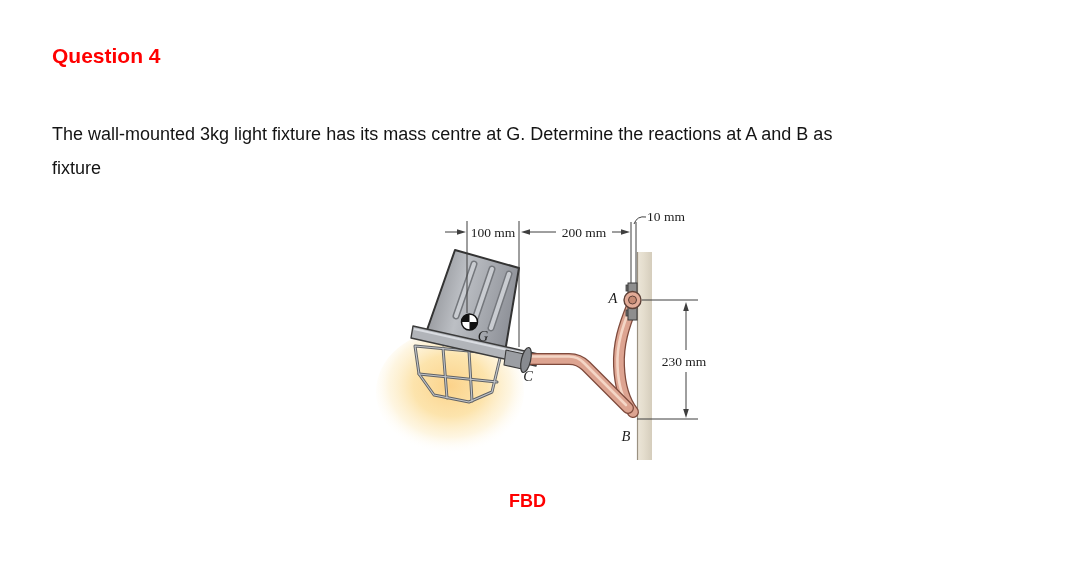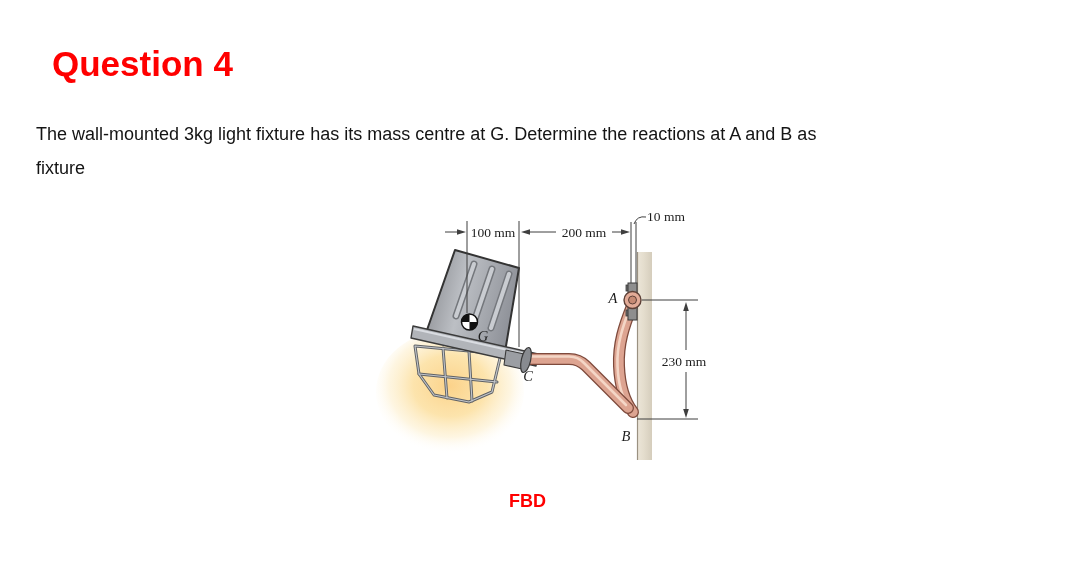--- a/index.html
+++ b/index.html
@@ -5,25 +5,25 @@
   html,body{margin:0;padding:0;background:#ffffff;}
   .page{
     position:relative;
     width:1076px;height:570px;
     background:#ffffff;
     overflow:hidden;
     font-family:"Liberation Sans", sans-serif;
   }
   .title{
     position:absolute;left:52px;top:44px;
-    font-size:35px;font-weight:700;color:#ff0000;
+    font-size:21px;font-weight:700;color:#ff0000;
     letter-spacing:0px;white-space:nowrap;
   }
   .body-text{
-    position:absolute;left:36px;top:117px;
+    position:absolute;left:52px;top:117px;
     font-size:18px;color:#141414;line-height:34px;
     white-space:nowrap;
   }
   .body-text span{display:block;}
   .fbd{
     position:absolute;left:509px;top:491px;
     font-size:18px;font-weight:700;color:#ff0000;
     white-space:nowrap;
   }
   .figure-svg{position:absolute;left:0;top:0;}

